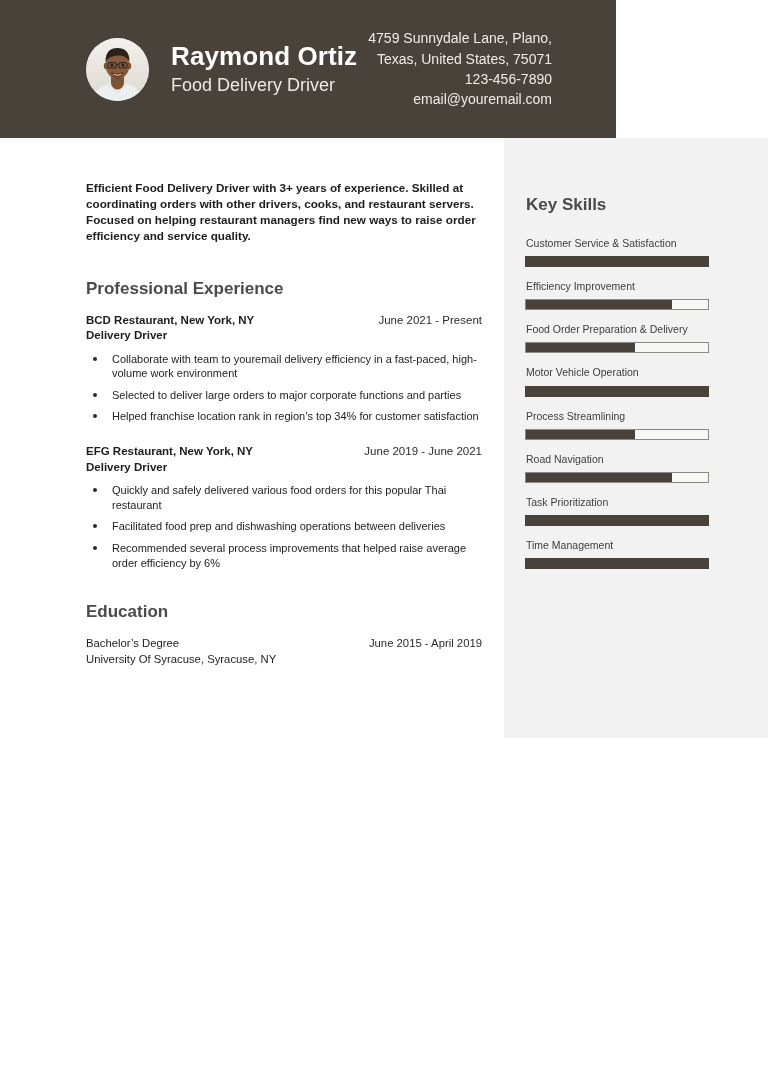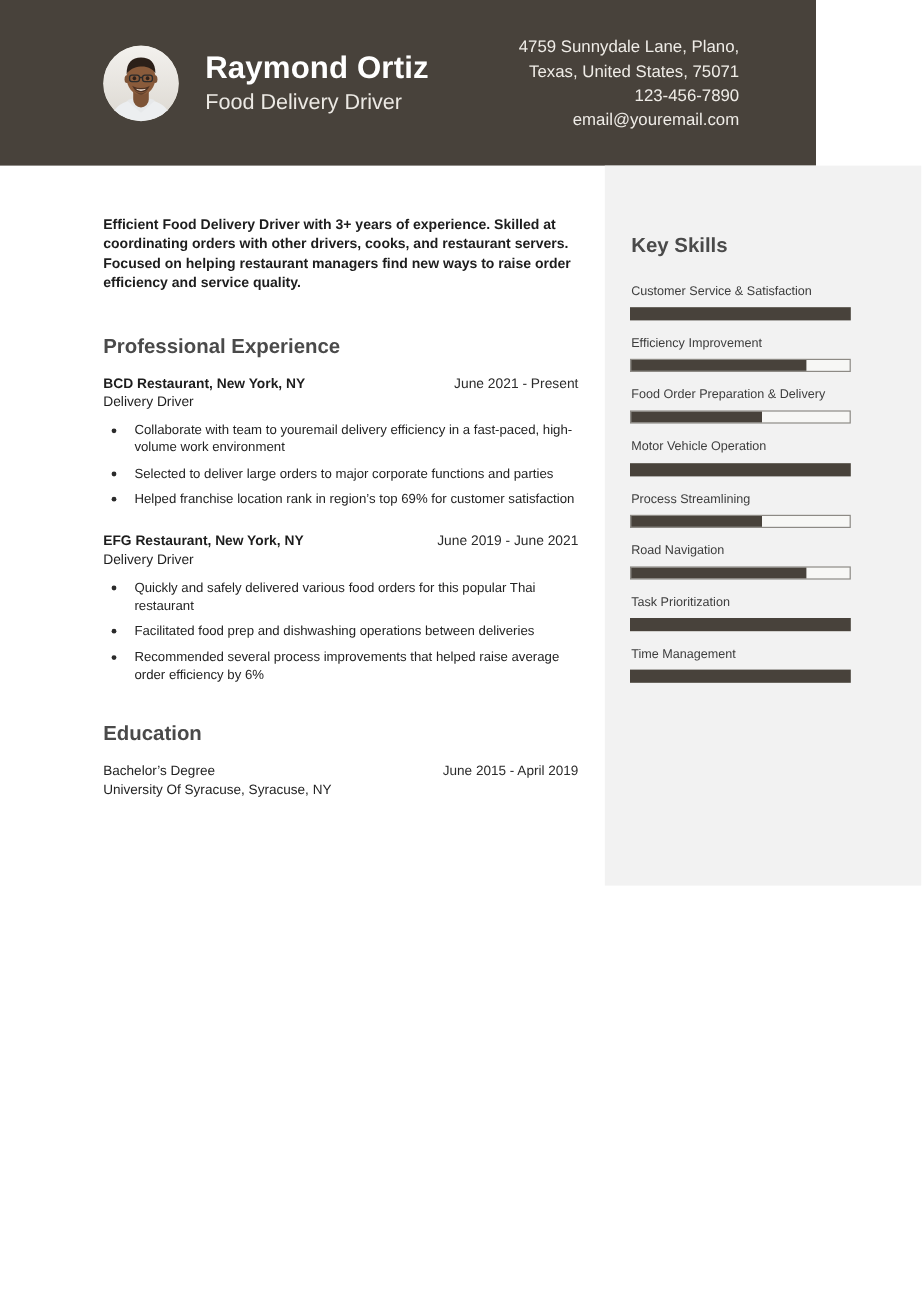--- a/index.html
+++ b/index.html
@@ -17,21 +17,21 @@
     height: 1087px;
     background: #ffffff;
     overflow: hidden;
   }
 
   
   .header {
     position: absolute;
     left: 0;
     top: 0;
-    width: 680px;
+    width: 616px;
     height: 138px;
     background: #48423b;
     display: flex;
     align-items: center;
     box-sizing: border-box;
     padding: 0 64px 0 86px;
   }
   .identity {
     display: flex;
     align-items: center;
@@ -148,21 +148,21 @@
   }
   .job-company {
     color: #1d1d1d;
     font-size: 11.5px;
     font-weight: bold;
     line-height: 1.35;
   }
   .job-role {
     color: #1d1d1d;
     font-size: 11.5px;
-    font-weight: normal;
+    font-weight: bold;
     line-height: 1.35;
   }
   .job-dates {
     color: #2b2b2b;
     font-size: 11.5px;
     white-space: nowrap;
     padding-left: 10px;
   }
   .bullets {
     list-style: none;
@@ -325,21 +325,21 @@
           <div class="job-head">
             <div>
               <div class="job-company">BCD Restaurant, New York, NY</div>
               <div class="job-role">Delivery Driver</div>
             </div>
             <div class="job-dates">June 2021 - Present</div>
           </div>
           <ul class="bullets">
             <li>Collaborate with team to youremail delivery efficiency in a fast-paced, high-volume work environment</li>
             <li>Selected to deliver large orders to major corporate functions and parties</li>
-            <li>Helped franchise location rank in region’s top 69% for customer satisfaction</li>
+            <li>Helped franchise location rank in region’s top 34% for customer satisfaction</li>
           </ul>
         </div>
         <div class="job">
           <div class="job-head">
             <div>
               <div class="job-company">EFG Restaurant, New York, NY</div>
               <div class="job-role">Delivery Driver</div>
             </div>
             <div class="job-dates">June 2019 - June 2021</div>
           </div>

